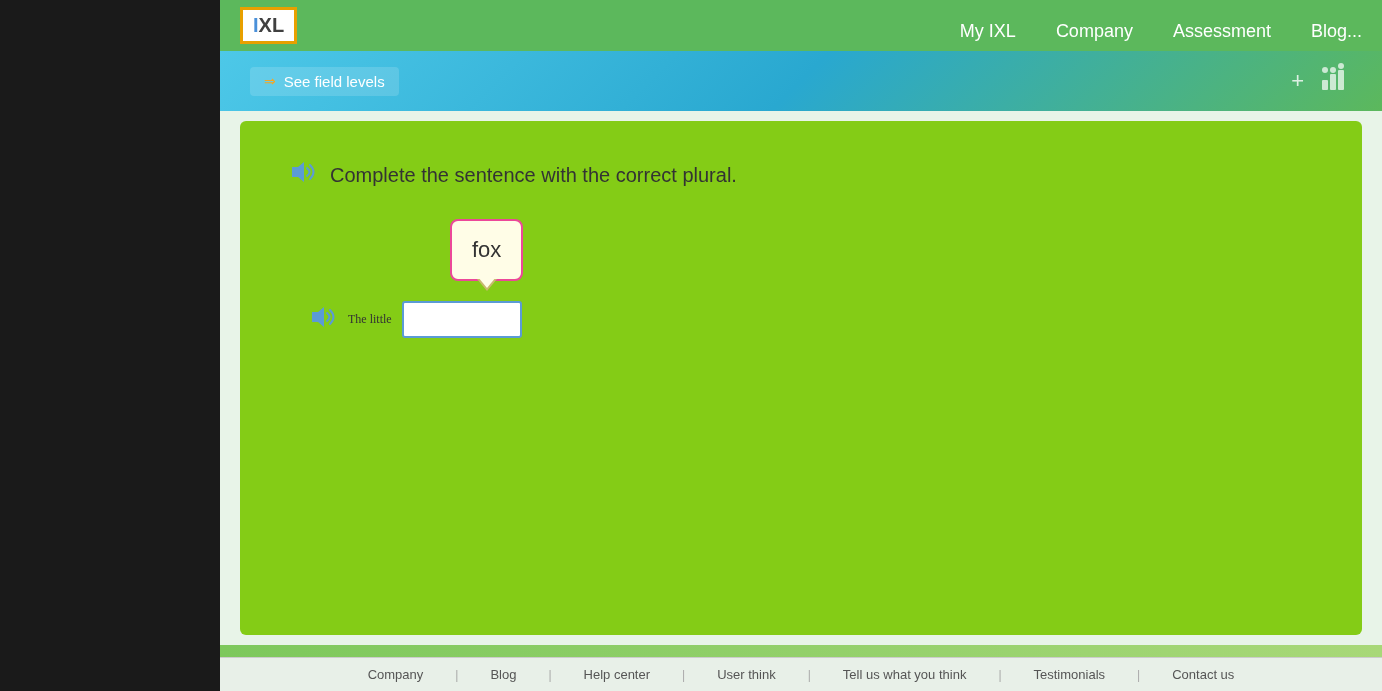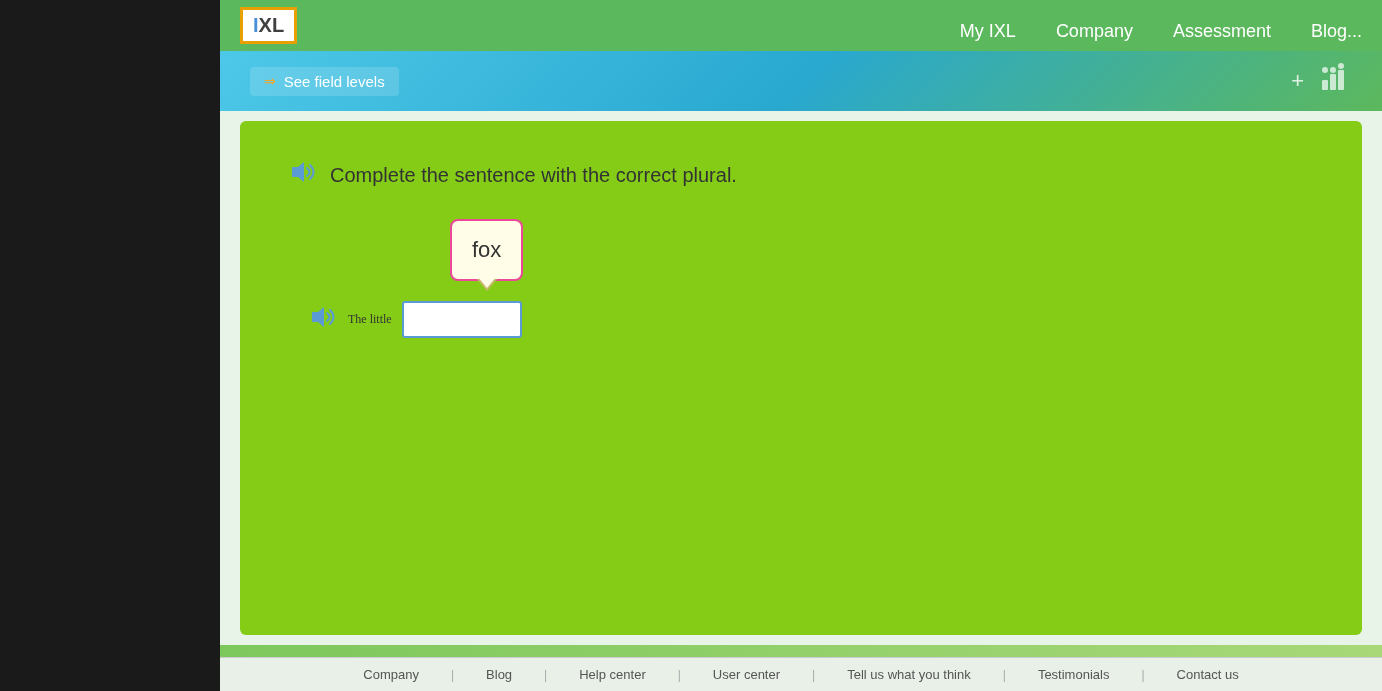--- a/index.html
+++ b/index.html
@@ -339,21 +339,21 @@
 
   <div class="bottom-bar"></div>
 
   <div class="footer-area">
     <a class="footer-link">Company</a>
     <span class="footer-sep">|</span>
     <a class="footer-link">Blog</a>
     <span class="footer-sep">|</span>
     <a class="footer-link">Help center</a>
     <span class="footer-sep">|</span>
-    <a class="footer-link">User center</a>
+    <a class="footer-link">User think</a>
     <span class="footer-sep">|</span>
     <a class="footer-link">Tell us what you think</a>
     <span class="footer-sep">|</span>
     <a class="footer-link">Testimonials</a>
     <span class="footer-sep">|</span>
     <a class="footer-link">Contact us</a>
   </div>
 
 </div>
 

